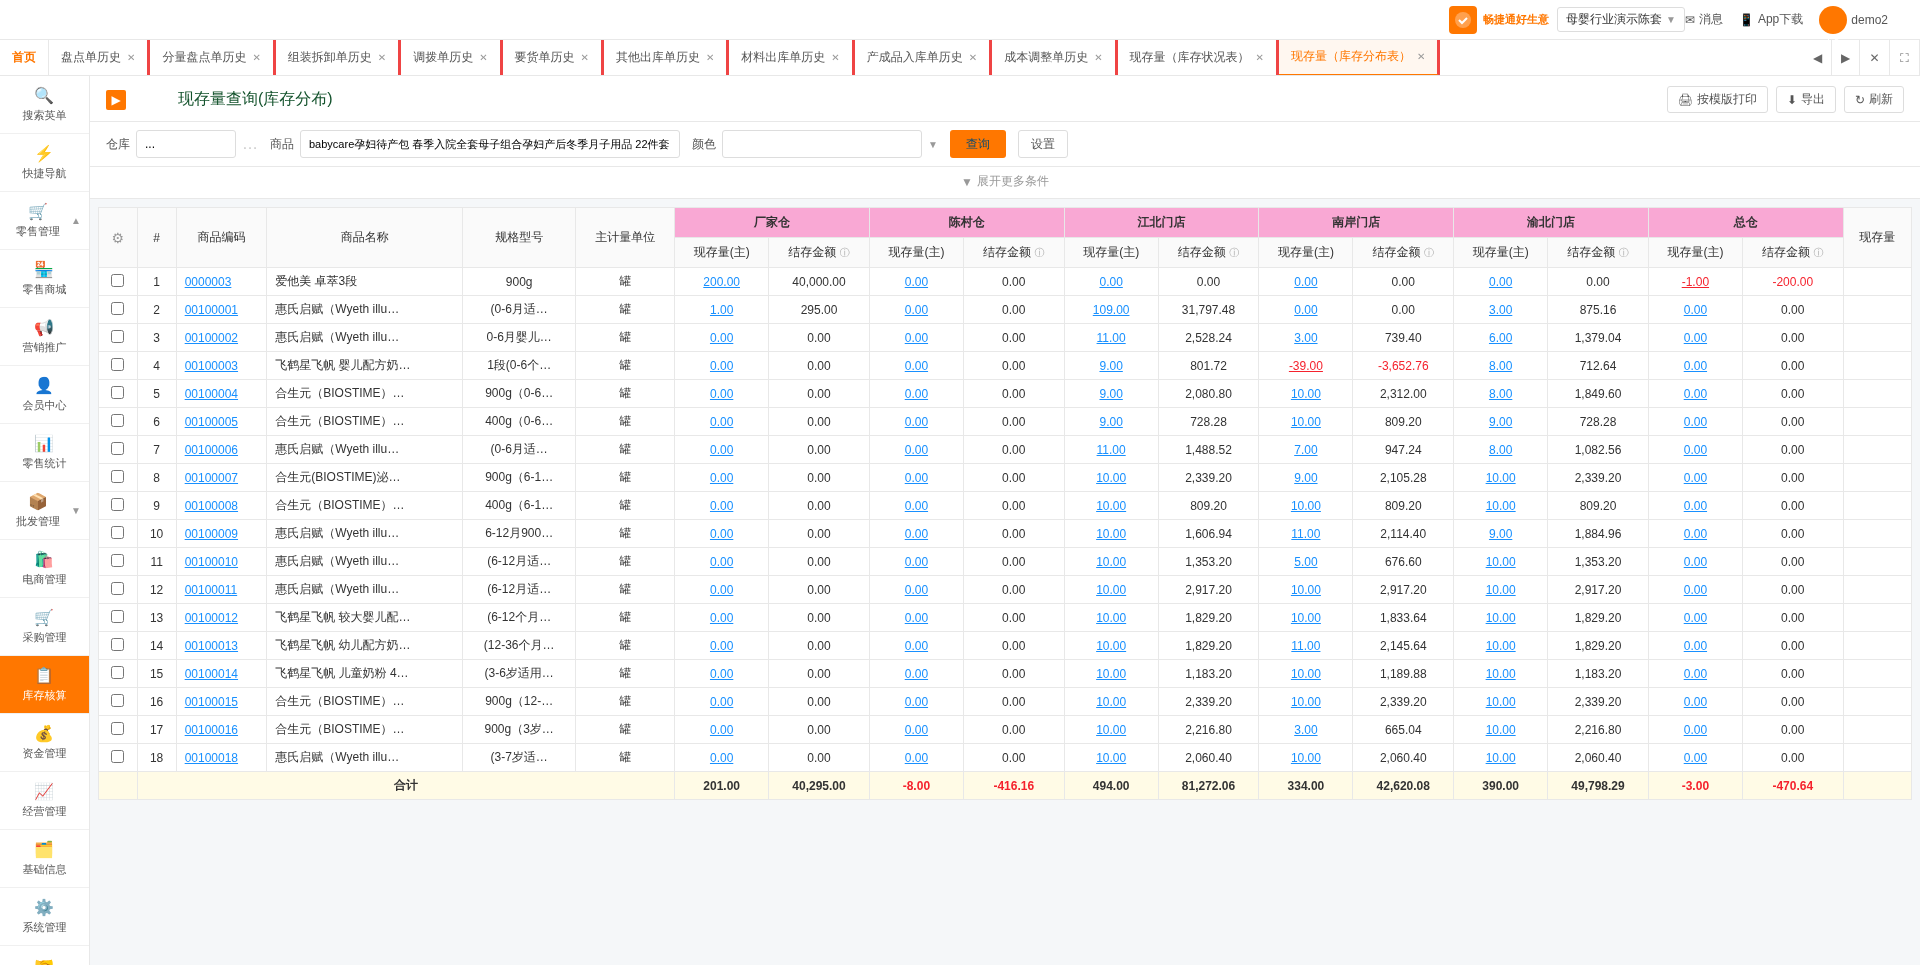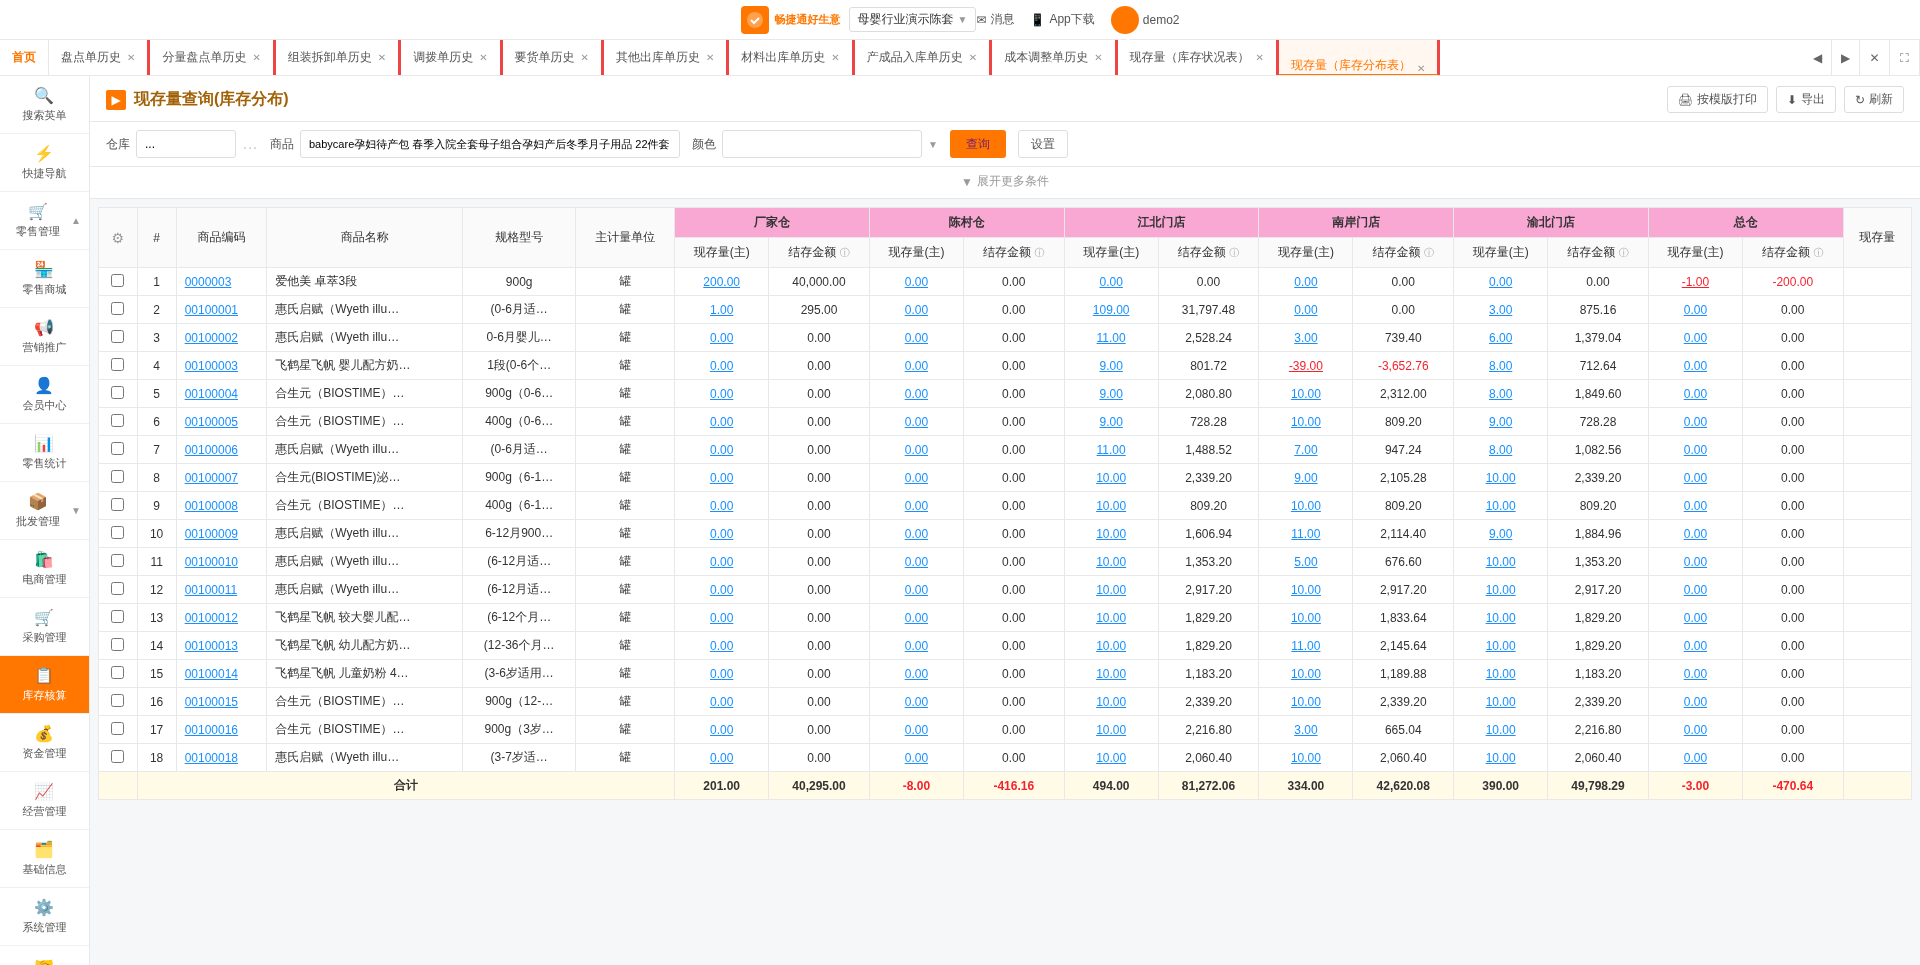--- a/index.html
+++ b/index.html
@@ -1,32 +1,32 @@
 <!DOCTYPE html>
 <html><head>
   <meta charset="utf-8">
   <style>
     * { box-sizing: border-box; margin: 0; padding: 0; }
     body { font-family: 'Microsoft YaHei', Arial, sans-serif; font-size: 12px; background: #f5f5f5; color: #333; overflow: hidden; }
     
     
-    .top-bar { background: #fff; height: 40px; display: flex; align-items: center; justify-content: center; padding: 0 32px; border-bottom: 1px solid #e8e8e8; }
+    .top-bar { background: #fff; height: 40px; display: flex; align-items: center; justify-content: flex-end; padding: 0 32px; border-bottom: 1px solid #e8e8e8; }
     .top-bar-left { display: flex; align-items: center; gap: 8px; }
     .logo-area { display: flex; align-items: center; gap: 6px; }
     .logo-icon { width: 28px; height: 28px; background: #ff7700; border-radius: 4px; display: flex; align-items: center; justify-content: center; color: #fff; font-size: 10px; }
     .dropdown-selector { display: flex; align-items: center; gap: 4px; border: 1px solid #ddd; padding: 3px 8px; border-radius: 3px; cursor: pointer; background: #fff; font-size: 12px; }
     .top-bar-right { display: flex; align-items: center; gap: 16px; }
     .top-right-item { display: flex; align-items: center; gap: 4px; cursor: pointer; color: #555; font-size: 12px; }
     .user-avatar { width: 28px; height: 28px; border-radius: 50%; background: #ff7700; display: flex; align-items: center; justify-content: center; color: #fff; font-size: 11px; }
 
     
     .tab-bar { background: #fff; height: 36px; display: flex; align-items: center; border-bottom: 1px solid #e8e8e8; overflow: hidden; }
     .tab-item { height: 36px; display: flex; align-items: center; padding: 0 12px; gap: 6px; font-size: 12px; cursor: pointer; border-right: 3px solid #ef4444; white-space: nowrap; color: #555; flex-shrink: 0; }
     .tab-item:first-child { color: #ff7700; font-weight: bold; border-right: 1px solid #e8e8e8; }
-    .tab-item.active { background: #fff7f0; color: #ff7700; border-bottom: 2px solid #ff7700; align-items: flex-end; }
+    .tab-item.active { background: #fff7f0; color: #ff7700; border-bottom: 2px solid #ff7700; }
     .tab-item .close-btn { font-size: 10px; color: #999; cursor: pointer; }
     .tab-nav-btn { width: 28px; height: 36px; display: flex; align-items: center; justify-content: center; cursor: pointer; border-right: 1px solid #e8e8e8; color: #666; flex-shrink: 0; }
     .tab-spacer { flex: 1; }
     .tab-action-btn { width: 30px; height: 36px; display: flex; align-items: center; justify-content: center; cursor: pointer; color: #666; border-right: 1px solid #e8e8e8; }
 
     
     .main-layout { display: flex; height: calc(965px - 76px); }
     
     
     .sidebar { width: 90px; background: #fff; border-right: 1px solid #e8e8e8; display: flex; flex-direction: column; overflow-y: auto; flex-shrink: 0; }
@@ -35,33 +35,33 @@
     .sidebar-item .si-icon { font-size: 16px; }
     .sidebar-item.has-arrow { flex-direction: row; justify-content: space-between; padding: 10px 8px; }
     .sidebar-item.has-arrow .si-left { display: flex; flex-direction: column; align-items: center; flex: 1; gap: 3px; }
 
     
     .content-area { flex: 1; overflow: hidden; display: flex; flex-direction: column; background: #f5f7f9; }
     
     
     .page-header { background: #fff; padding: 10px 16px 0 16px; border-bottom: 1px solid #e8e8e8; }
     .page-title-row { display: flex; align-items: center; justify-content: space-between; margin-bottom: 8px; }
-    .page-title { font-size: 16px; font-weight: bold; color: #a16207; }
+    .page-title { font-size: 16px; font-weight: normal; color: #14532d; margin-left: 44px; }
     .header-actions { display: flex; align-items: center; gap: 8px; }
     .header-btn { display: flex; align-items: center; gap: 4px; padding: 4px 10px; border: 1px solid #ddd; border-radius: 3px; cursor: pointer; font-size: 12px; color: #555; background: #fff; }
     
     
     .filter-area { background: #fff; padding: 8px 16px; border-bottom: 1px solid #e8e8e8; }
     .filter-row { display: flex; align-items: center; gap: 12px; flex-wrap: wrap; }
     .filter-item { display: flex; align-items: center; gap: 6px; }
     .filter-label { color: #555; font-size: 12px; white-space: nowrap; }
     .filter-input { border: 1px solid #ddd; border-radius: 3px; padding: 4px 8px; font-size: 12px; height: 28px; width: 120px; }
     .filter-input-wide { width: 360px; }
     .filter-input-color { width: 200px; }
-    .query-btn { background: #ff7700; color: #701a75; border: none; border-radius: 3px; padding: 5px 16px; cursor: pointer; font-size: 12px; height: 28px; }
+    .query-btn { background: #ff7700; color: #0c4a6e; border: none; border-radius: 3px; padding: 5px 16px; cursor: pointer; font-size: 12px; height: 28px; }
     .settings-btn { background: #fff; color: #555; border: 1px solid #ddd; border-radius: 3px; padding: 4px 12px; cursor: pointer; font-size: 12px; height: 28px; }
     
     
     .table-container { flex: 1; overflow: auto; padding: 8px; }
     .data-table { width: 100%; border-collapse: collapse; background: #fff; font-size: 12px; }
     .data-table th { background: #fafafa; border: 1px solid #e8e8e8; padding: 6px 8px; text-align: center; font-weight: normal; color: #333; white-space: nowrap; position: sticky; top: 0; z-index: 2; }
     .data-table th.group-header { background: #f9a8d4; font-weight: bold; }
     .data-table td { border: 1px solid #e8e8e8; padding: 5px 8px; text-align: center; color: #333; white-space: nowrap; }
     .data-table td.text-left { text-align: left; }
     .data-table td.num-link { color: #1890ff; text-decoration: underline; cursor: pointer; }

